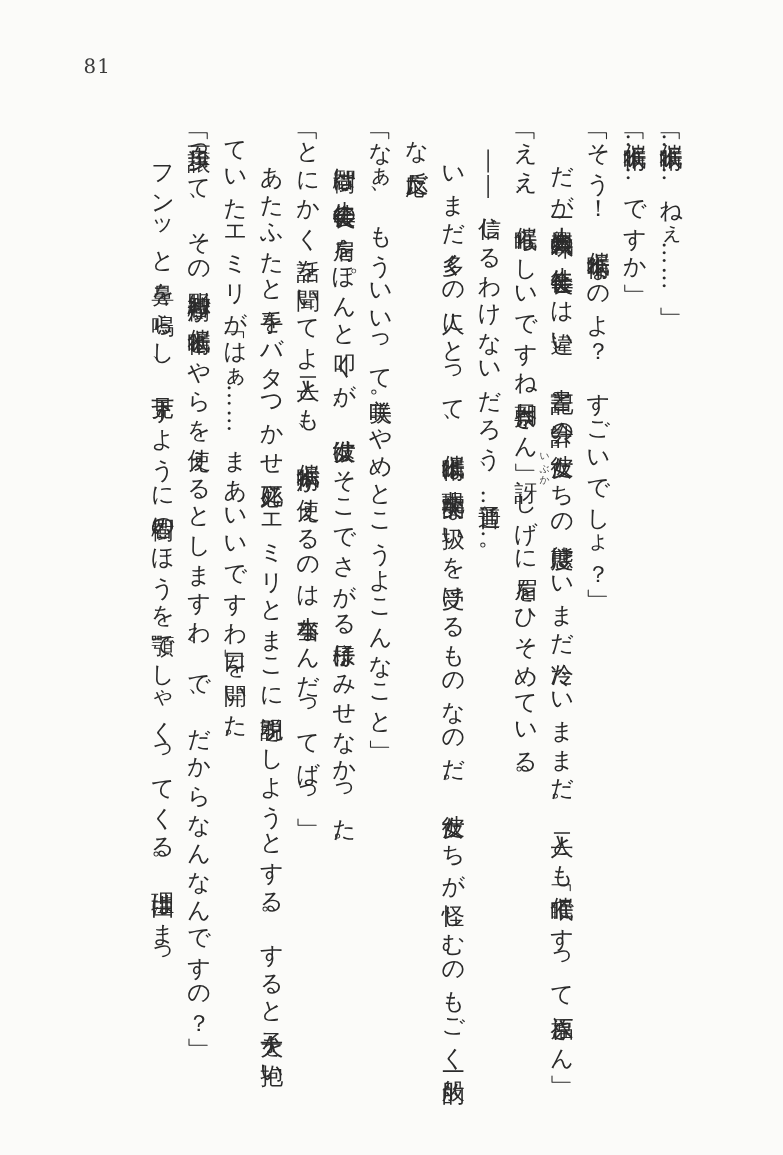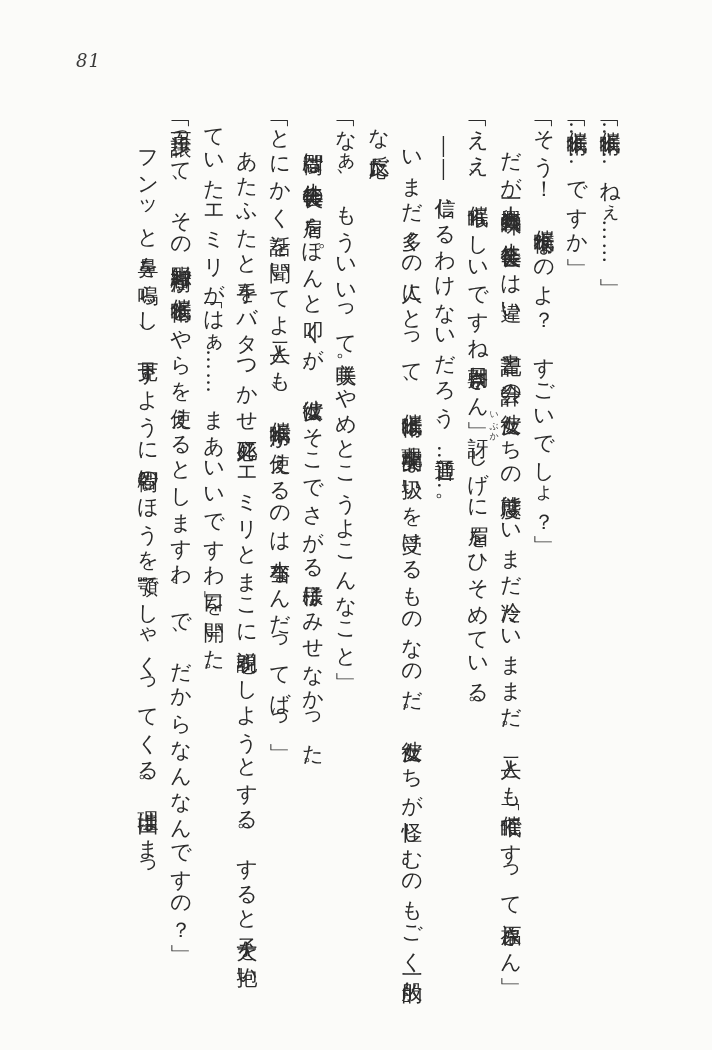--- a/index.html
+++ b/index.html
@@ -16,21 +16,20 @@
   }
   .page {
     position: absolute;
     inset: 0;
   }
   .page-number {
     position: absolute;
     top: 50px;
     left: 76px;
     font-size: 18px;
-    font-style: italic;
     color: #3a3a3a;
     letter-spacing: 1px;
   }
   .text-area {
     position: absolute;
     top: 113px;
     right: 86px;
     width: 562px;
     height: 876px;
     writing-mode: vertical-rl;

